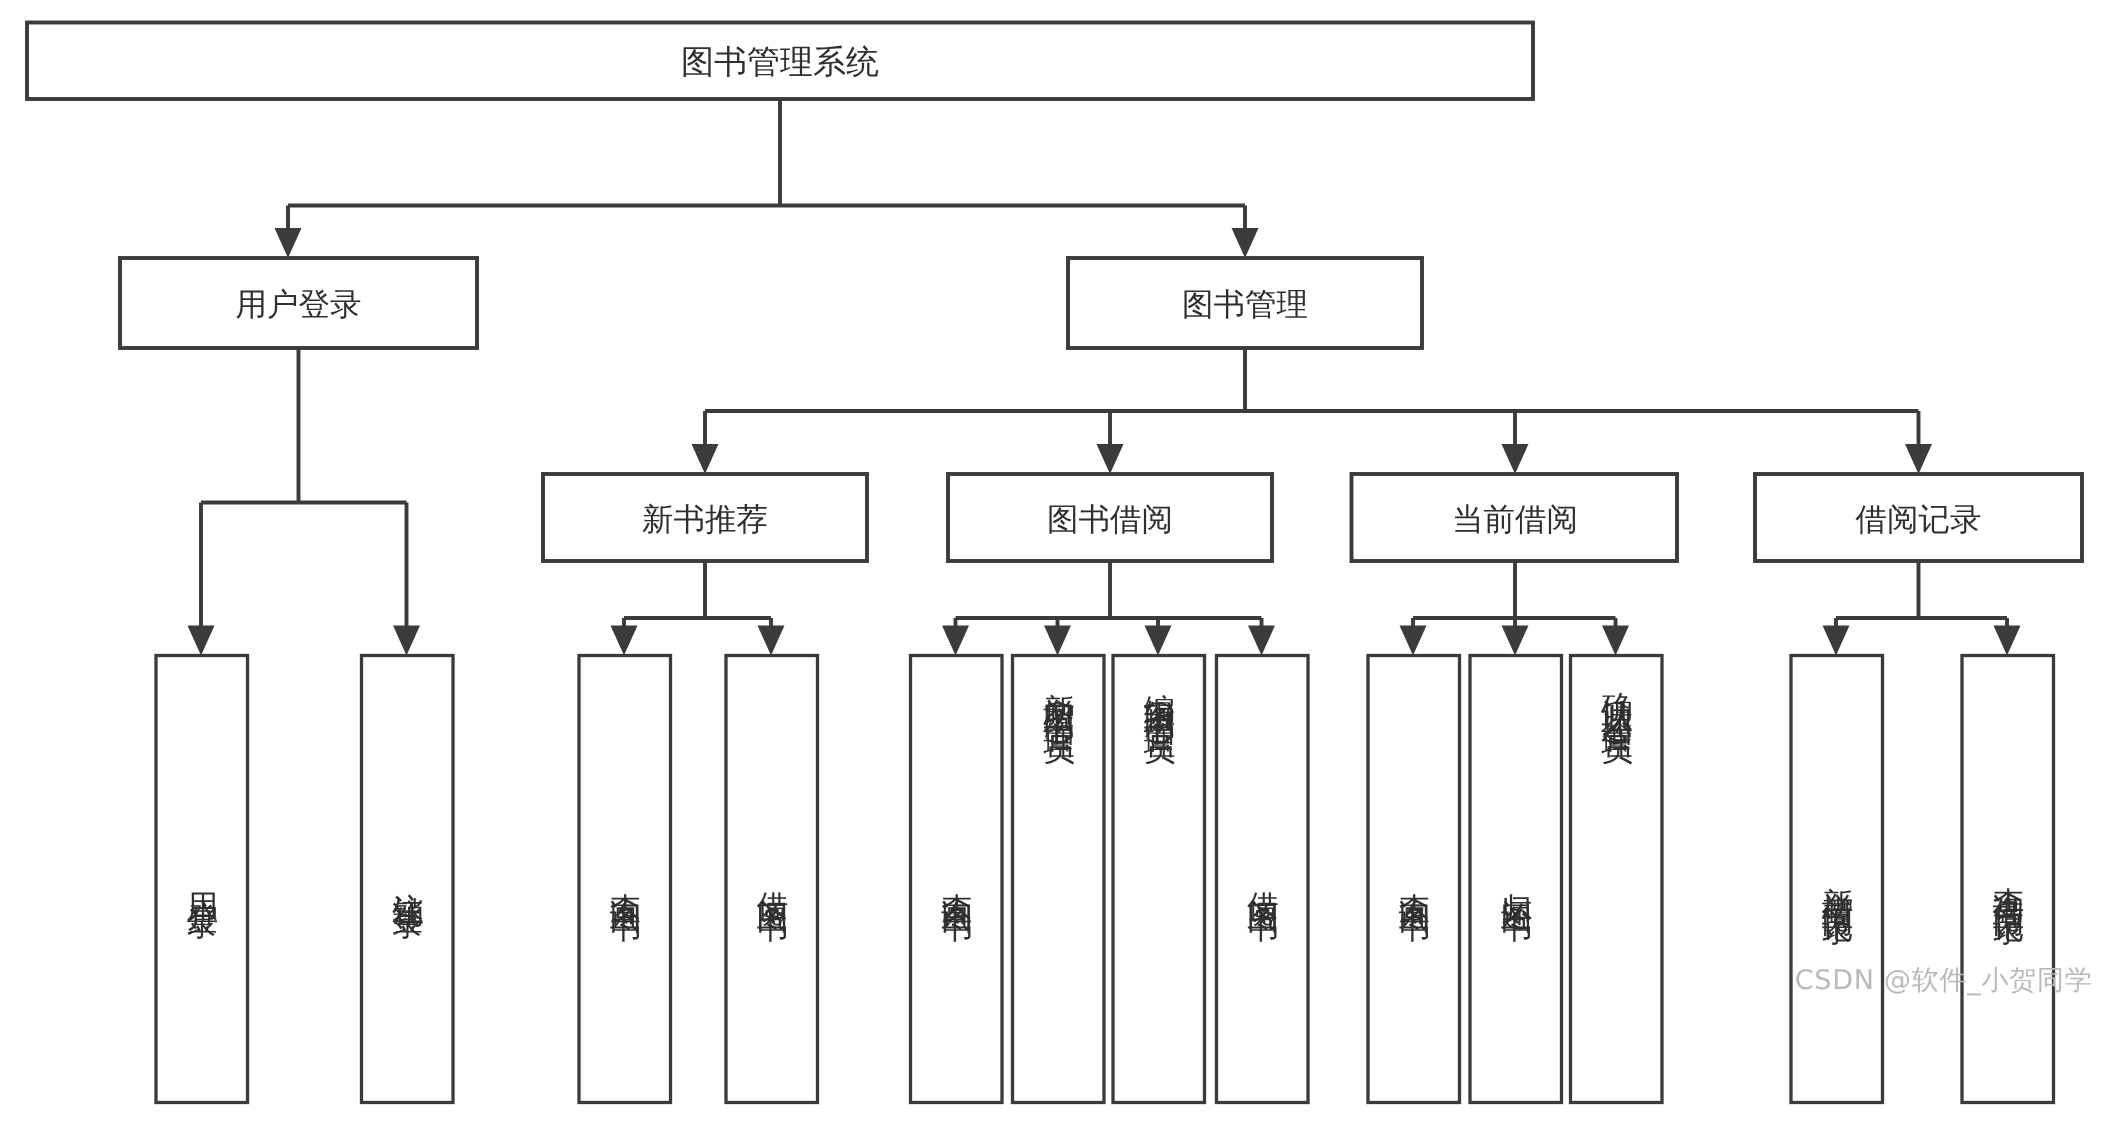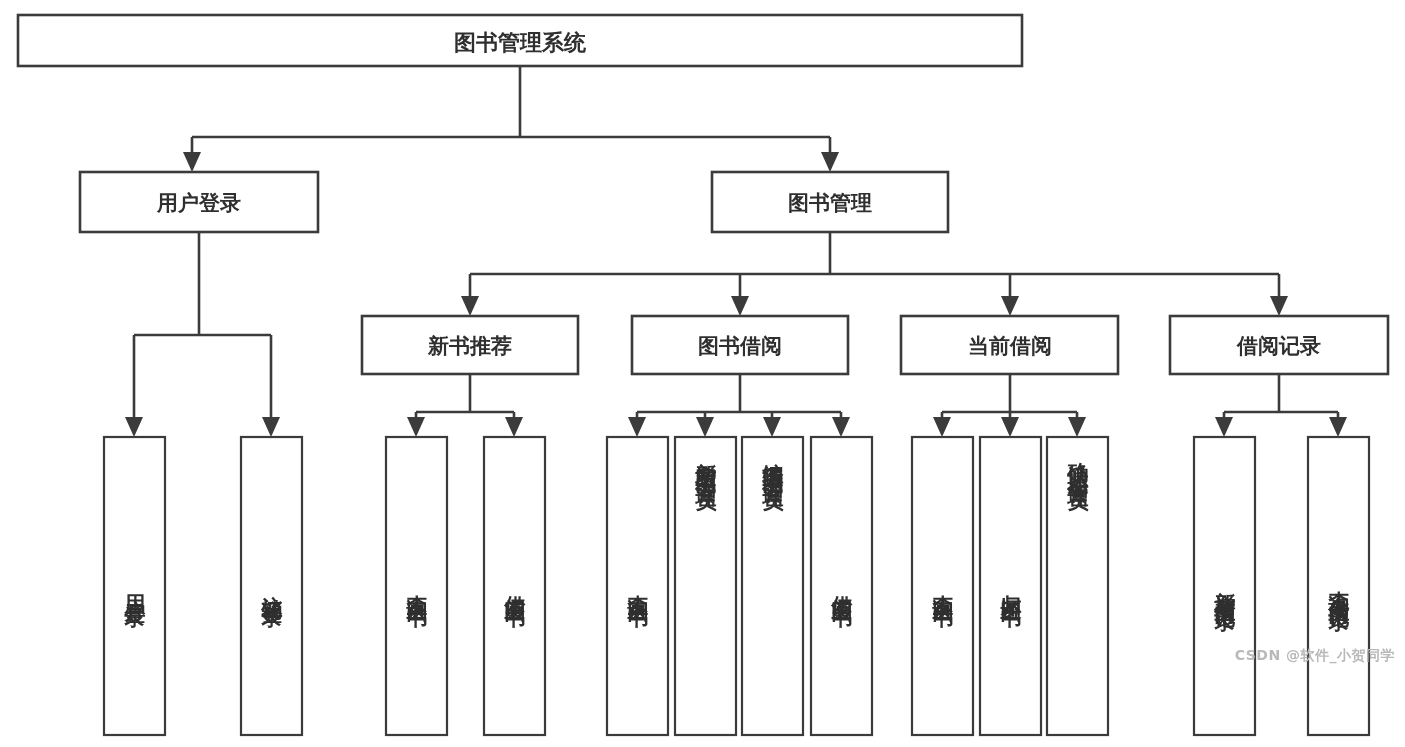--- a/index.html
+++ b/index.html
@@ -11,21 +11,20 @@
     width: 1405px;
     height: 747px;
     font-family: "DejaVu Sans", "Liberation Sans", sans-serif;
     overflow: hidden;
   }
   #diagram-root {
     position: relative;
     width: 1405px;
     height: 671px;
     background: #ffffff;
-    font-weight: bold;
   }
   svg.canvas {
     position: absolute;
     top: 0;
     left: 0;
     width: 1405px;
     height: 747px;
   }
   .node-box {
     fill: #ffffff;
@@ -75,21 +74,21 @@
     letter-spacing: 4px;
     color: #2f2f2f;
     white-space: nowrap;
     text-align: center;
   }
   .watermark {
     position: absolute;
     right: 10px;
     bottom: 6px;
     font-family: "DejaVu Sans", "Liberation Sans", sans-serif;
-    font-size: 14px;
+    font-size: 18px;
     color: #b9b9b9;
     letter-spacing: 0.5px;
     white-space: nowrap;
   }
 </style>
 </head>
 <body>
 
 <div id="diagram-root">
 

